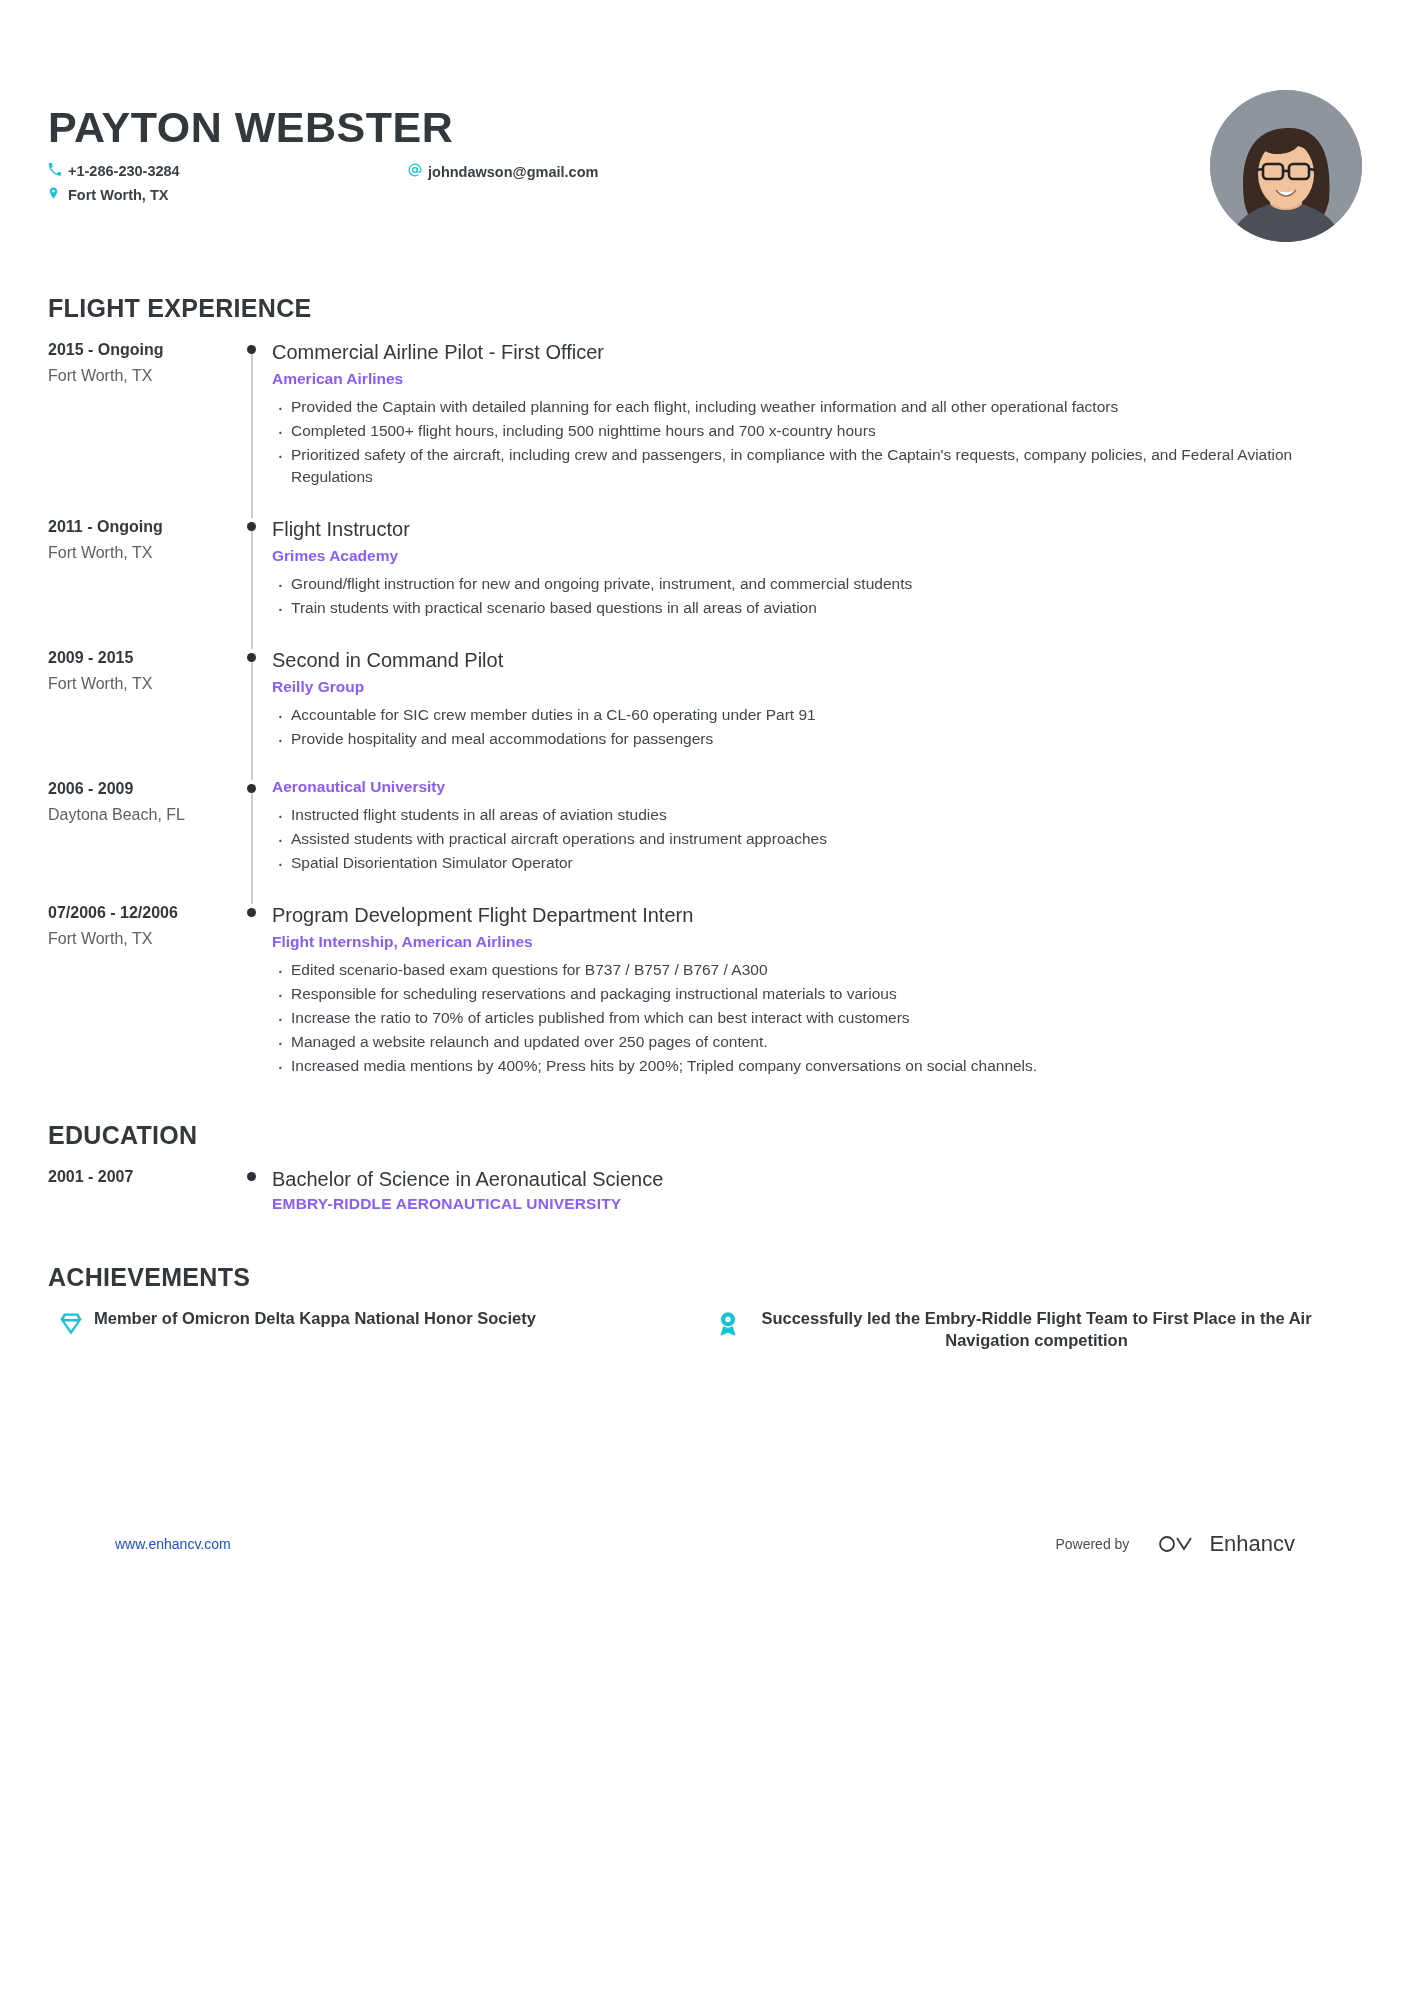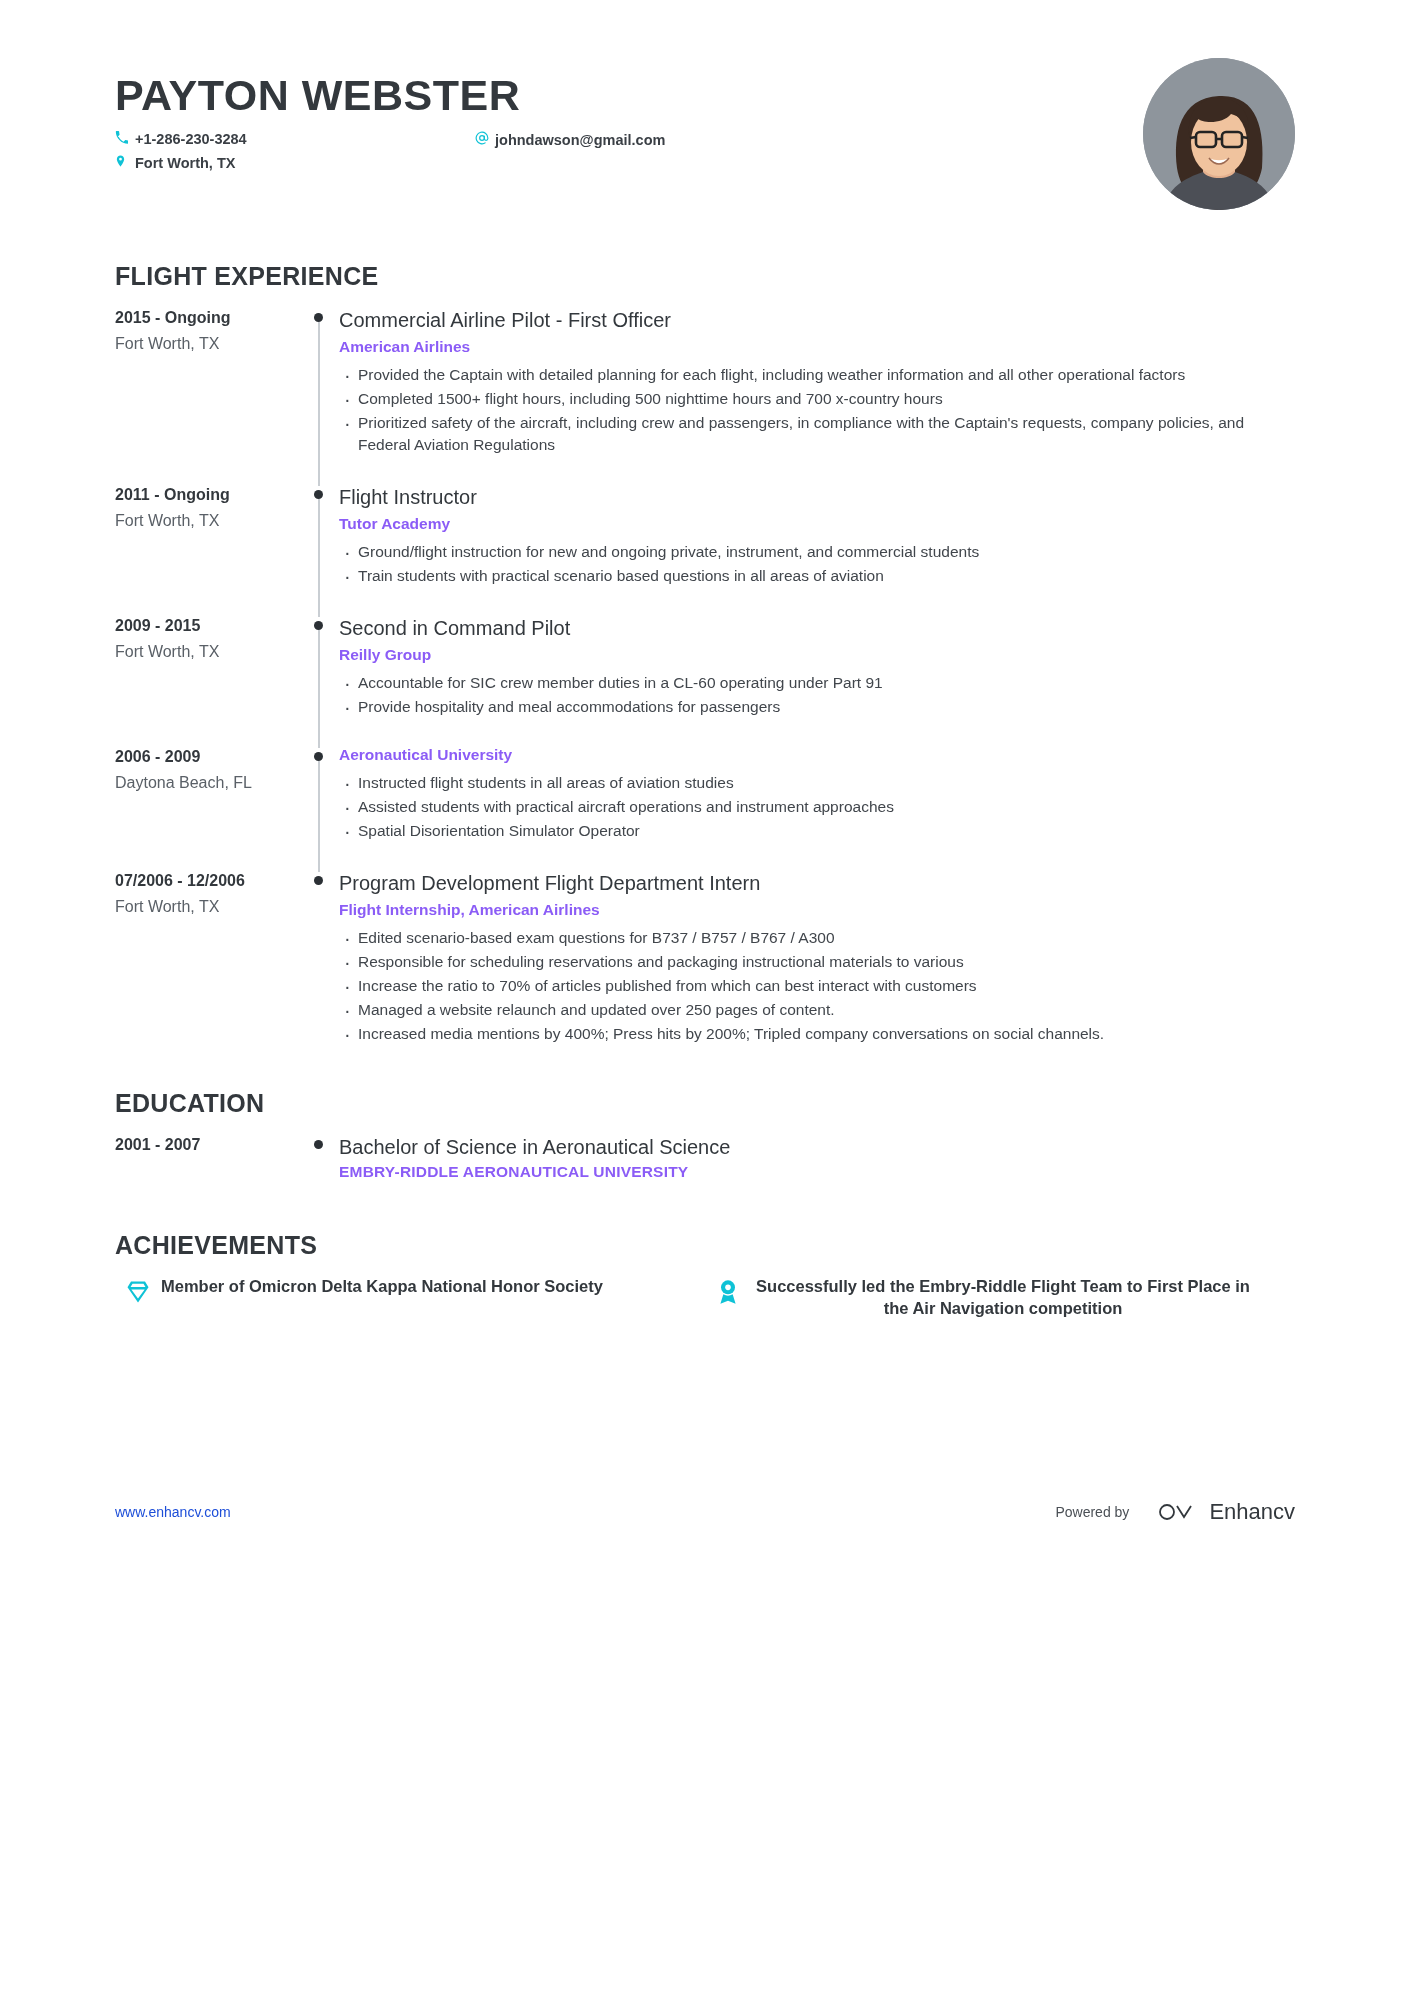--- a/index.html
+++ b/index.html
@@ -10,21 +10,22 @@
     background: #ffffff;
     font-family: "Liberation Sans", sans-serif;
     color: #3a3f45;
     position: relative;
     overflow: hidden;
   }
   .page {
     position: relative;
     width: 1410px;
     height: 1585px;
-    padding: 0 115px;
+    padding: 0 48px;
+    margin-top: 32px;
   }
 
   
   .header {
     position: relative;
     padding-top: 72px;
     height: 220px;
   }
   .name {
     font-size: 43px;
@@ -319,21 +320,21 @@
         <div class="left-col">
           <div class="period">2011 - Ongoing</div>
           <div class="location">Fort Worth, TX</div>
         </div>
         <div class="rail">
             <span class="dot"></span>
             <span class="line"></span>
           </div>
         <div class="right-col">
           <div class="job-title">Flight Instructor</div>
-          <div class="company">Tutor Academy</div>
+          <div class="company">Grimes Academy</div>
           <ul class="bullets">
             <li>Ground/flight instruction for new and ongoing private, instrument, and commercial students</li>
             <li>Train students with practical scenario based questions in all areas of aviation</li>
           </ul>
         </div>
       </div>
 
       <div class="entry">
         <div class="left-col">
           <div class="period">2009 - 2015</div>

